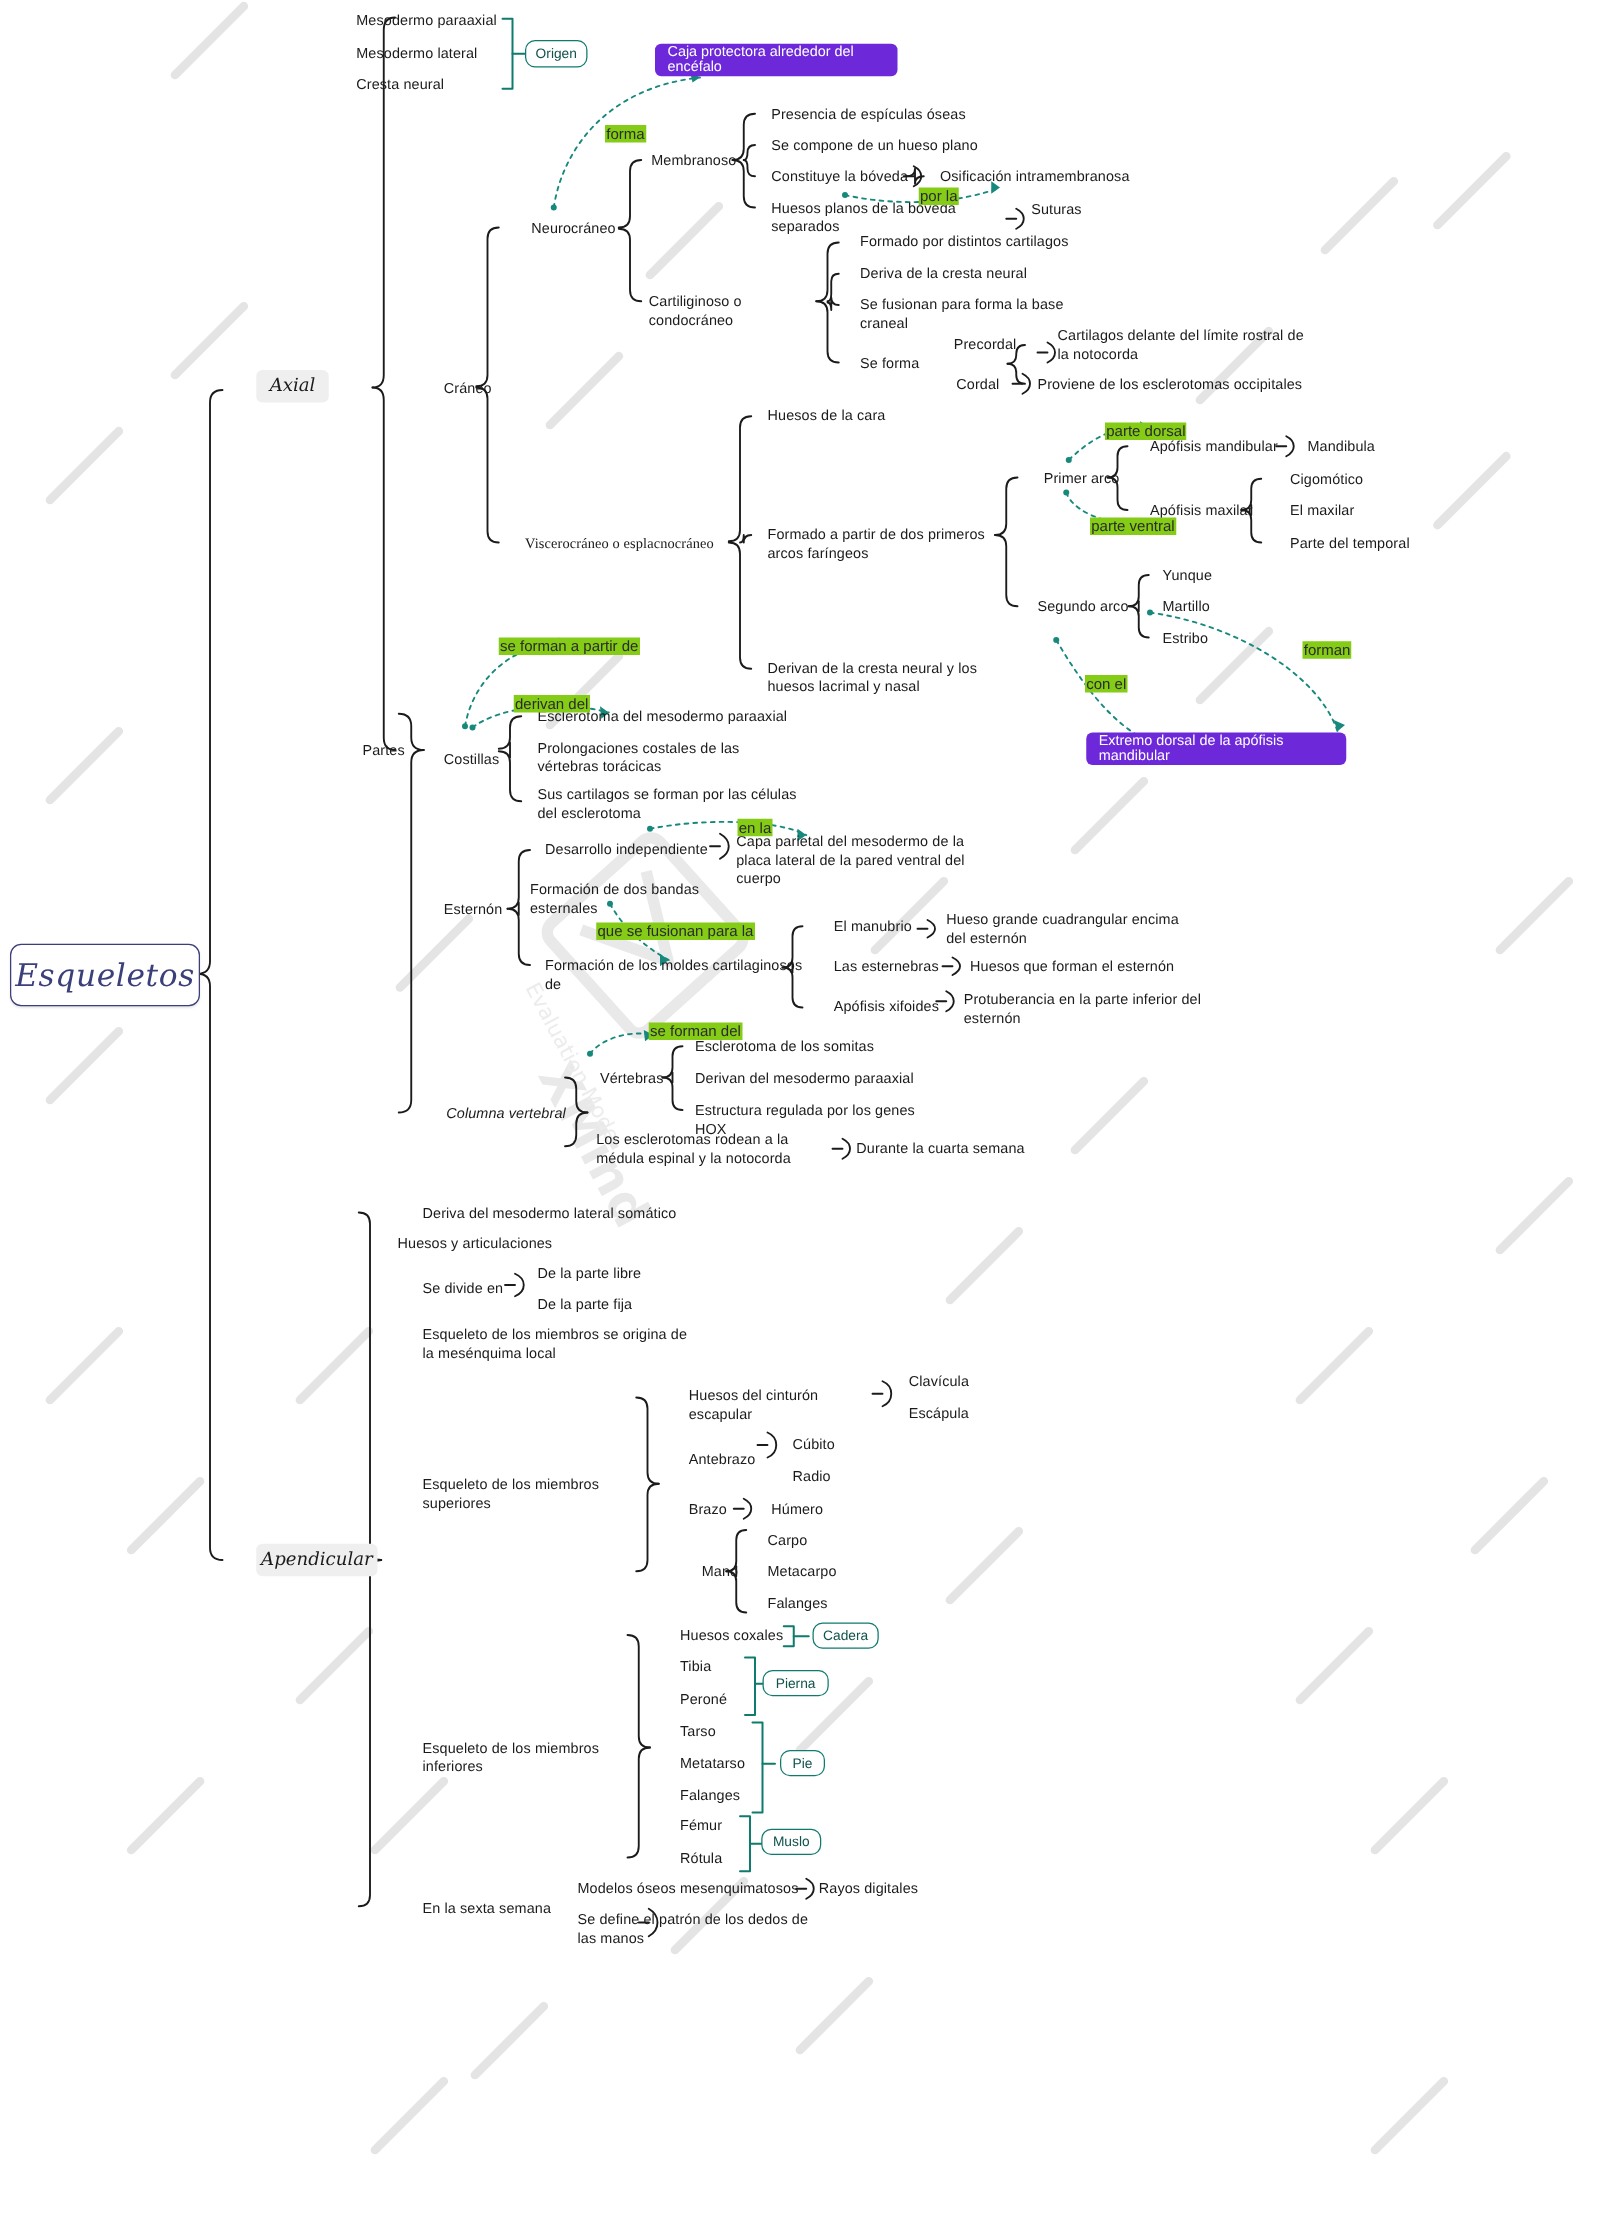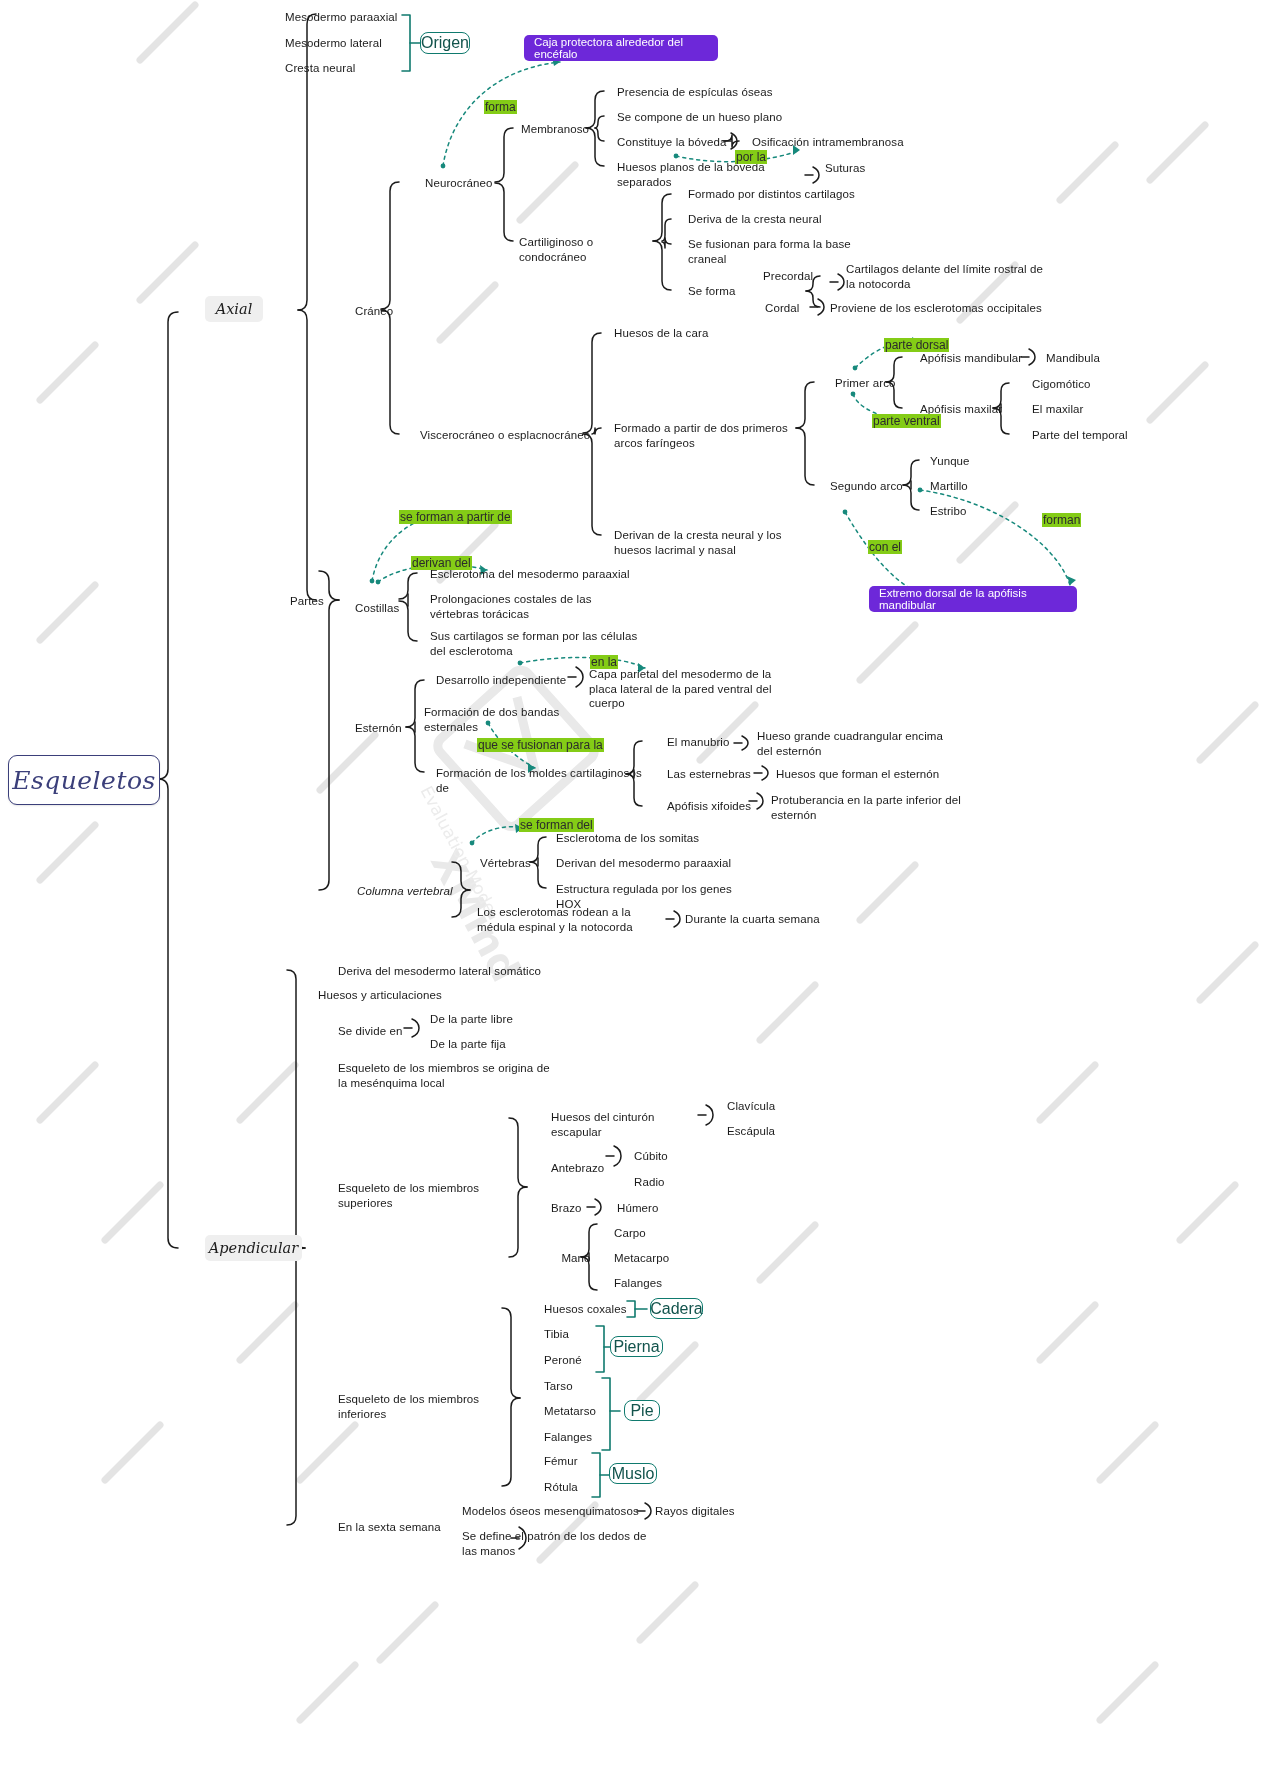--- a/index.html
+++ b/index.html
@@ -28,21 +28,21 @@
     font-style:italic;font-size:14.5px;color:#1b1b1b;
     display:flex;align-items:center;justify-content:center;
   }
   .tealfill{
     position:absolute;background:#6d28d9;color:#ffffff;border-radius:5px;
     font-size:11.5px;display:flex;align-items:center;justify-content:center;
     padding:0 10px;box-sizing:border-box;
   }
   .tealout{
     position:absolute;background:#ffffff;color:#12534c;border:1.7px solid #0f7a6e;
-    border-radius:8px;font-size:16px;display:flex;align-items:center;
+    border-radius:8px;font-size:11px;display:flex;align-items:center;
     justify-content:center;padding:0 8px;box-sizing:border-box;
   }
   .rel{
     position:absolute;font-size:12px;color:#2b2b2b;white-space:nowrap;
     background:#84cc16;padding:0 1px;
   }
 </style>
 </head>
 <body>
 
@@ -317,21 +317,21 @@
 <div class="node" style="left:688px;top:187px;width:185px;">Formado por distintos cartilagos</div>
 <div class="node" style="left:688px;top:212px;width:185px;">Deriva de la cresta neural</div>
 <div class="node" style="left:688px;top:237px;width:200px;">Se fusionan para forma la base craneal</div>
 <div class="node" style="left:688px;top:284px;width:70px;">Se forma</div>
 
 <div class="node" style="left:763px;top:269px;width:70px;">Precordal</div>
 <div class="node" style="left:846px;top:262px;width:200px;">Cartilagos delante del límite rostral de la notocorda</div>
 <div class="node" style="left:765px;top:301px;width:60px;">Cordal</div>
 <div class="node" style="left:830px;top:301px;width:230px;">Proviene de los esclerotomas occipitales</div>
 
-<div class="node" style="left:420px;top:428px;width:180px;">Viscerocráneo o esplacnocráneo</div>
+<div class="node" style="left:420px;top:428px;width:180px;font-family:Liberation Serif, serif;">Viscerocráneo o esplacnocráneo</div>
 <div class="node" style="left:614px;top:326px;width:150px;">Huesos de la cara</div>
 <div class="node" style="left:614px;top:421px;width:190px;">Formado a partir de dos primeros arcos faríngeos</div>
 <div class="node" style="left:614px;top:528px;width:190px;">Derivan de la cresta neural y los huesos lacrimal y nasal</div>
 
 <div class="node" style="left:835px;top:376px;width:80px;">Primer arco</div>
 <div class="node" style="left:920px;top:351px;width:115px;">Apófisis mandibular</div>
 <div class="node" style="left:1046px;top:351px;width:90px;">Mandibula</div>
 <div class="node" style="left:920px;top:402px;width:110px;">Apófisis maxilar</div>
 <div class="node" style="left:1032px;top:377px;width:110px;">Cigomótico</div>
 <div class="node" style="left:1032px;top:402px;width:110px;">El maxilar</div>

